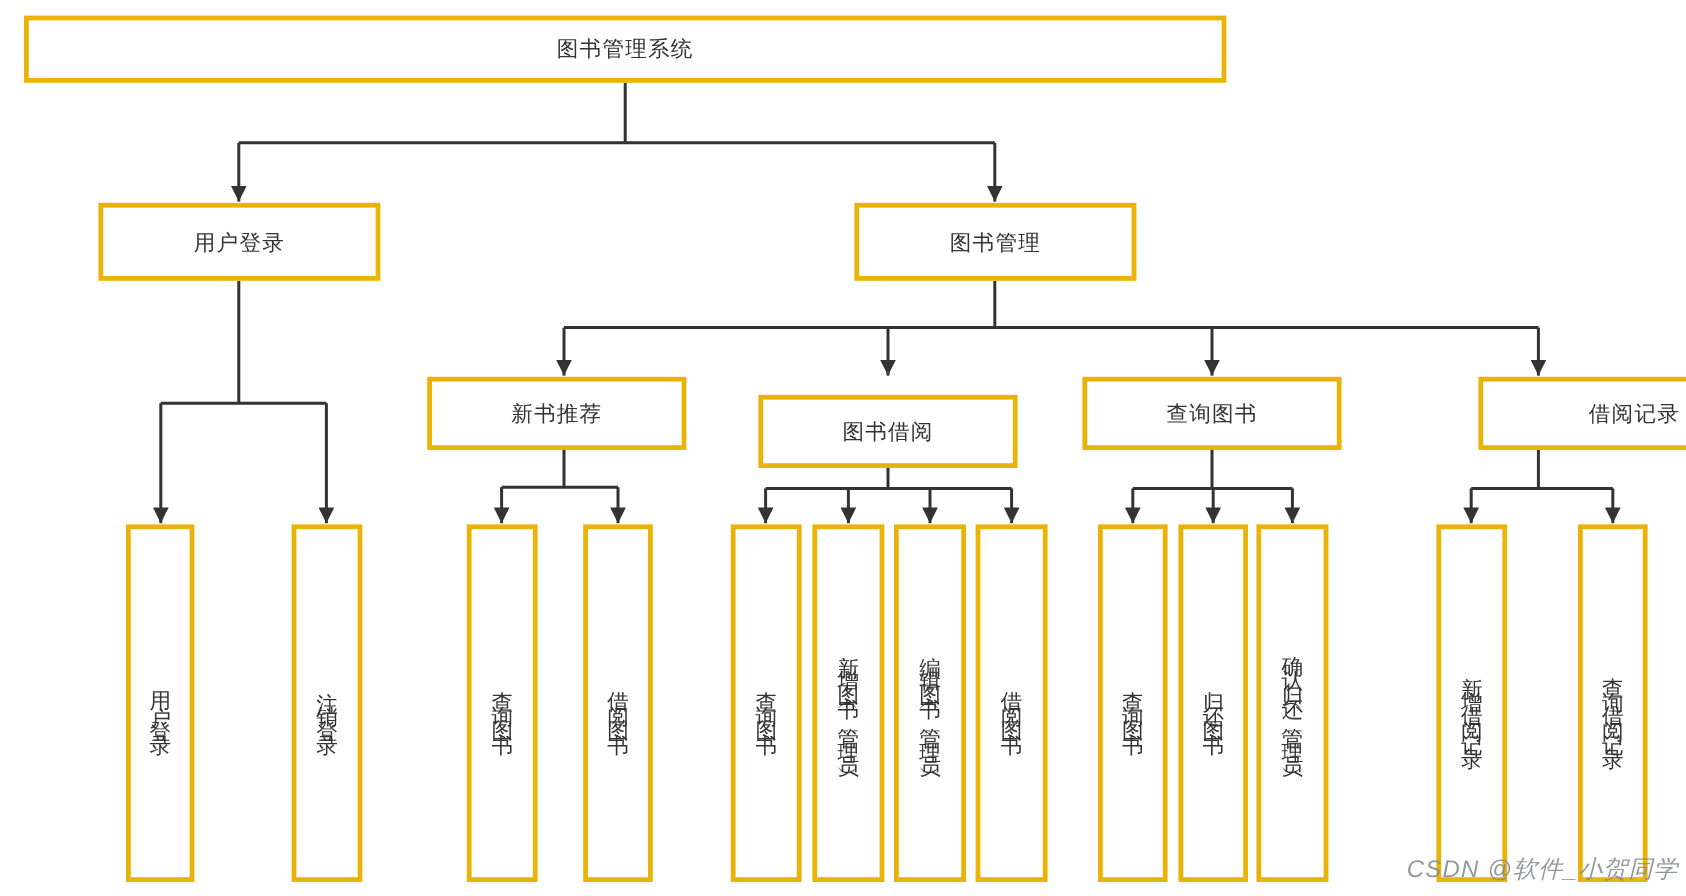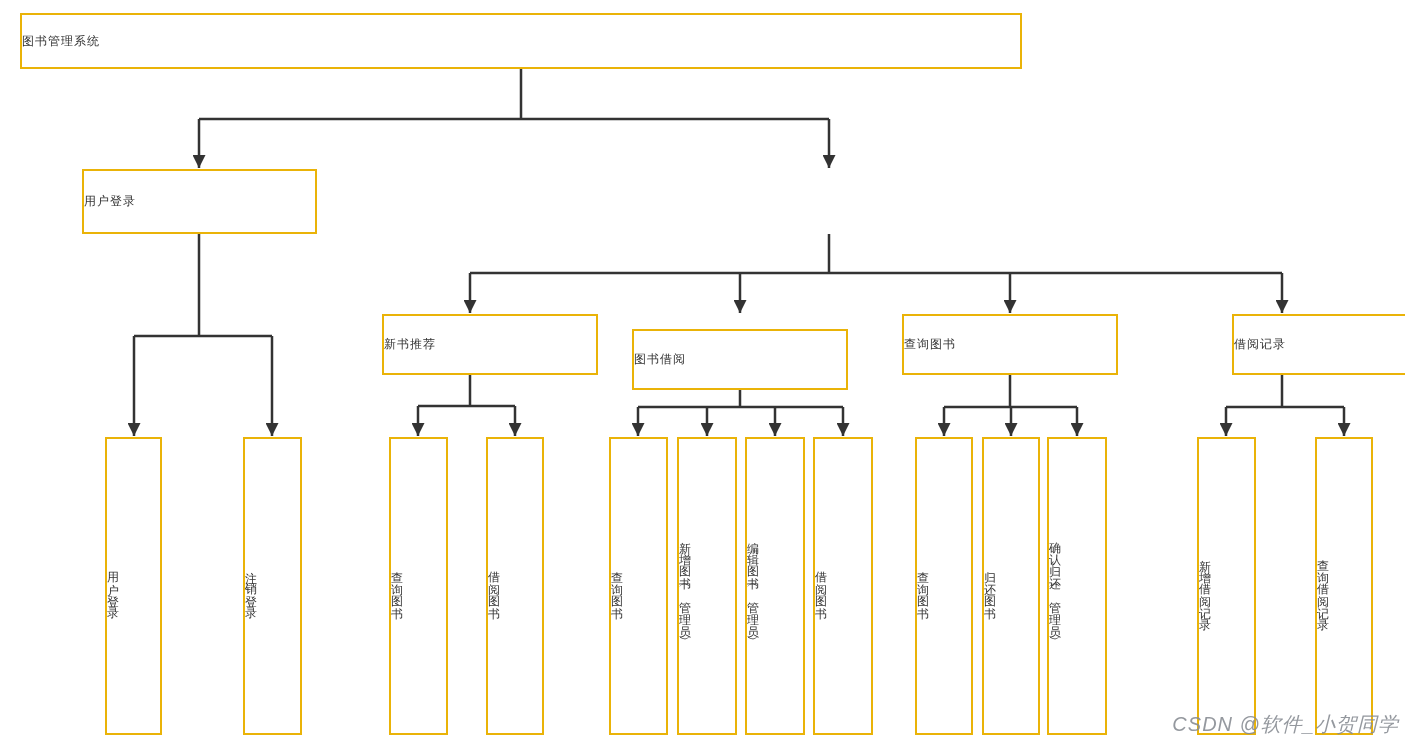--- a/index.html
+++ b/index.html
@@ -14,44 +14,44 @@
   }
   #connectors {
     position: absolute;
     left: 0; top: 0;
     width: 1405px; height: 747px;
     pointer-events: none;
   }
   .box {
     position: absolute;
     box-sizing: border-box;
-    border: 2px solid #eab308;
+    border: 4px solid #eab308;
     background: #ffffff;
     display: flex;
     align-items: center;
-    justify-content: flex-start;
-    font-size: 12px;
+    justify-content: center;
+    font-size: 18px;
     color: #333333;
   }
   .hbox span { letter-spacing: 1px; white-space: nowrap; }
   .vbox span {
     writing-mode: vertical-rl;
     text-orientation: mixed;
     letter-spacing: 12px;
     white-space: nowrap;
     line-height: 1;
   }
   
   .n-root { left: 20px;  top: 13px;  width: 1002px; height: 56px; }
   
   .n-l2a  { left: 82px;  top: 169px; width: 235px; height: 65px; }
   .n-l2b  { left: 712px; top: 169px; width: 235px; height: 65px; }
   
   .n-l3   { top: 314px; height: 61px; width: 216px; }
-  .n-l3a  { left: 382px; }
+  .n-l3a  { left: 356px; }
   .n-l3b  { left: 632px; margin-top: 15px; }
   .n-l3c  { left: 902px; }
   .n-l3d  { left: 1232px; width: 260px; }
   
   .leaf   { top: 437px; height: 298px; }
   .lf-u1  { left: 105px;  width: 57px; }
   .lf-u2  { left: 243px;  width: 59px; }
   .lf-n1  { left: 389px;  width: 59px; }
   .lf-n2  { left: 486px;  width: 58px; }
   .lf-b1  { left: 609px;  width: 59px; }
@@ -123,20 +123,23 @@
     </g>
   </svg>
 
   <div class="box hbox n-root">
     <span>图书管理系统</span>
   </div>
 
   <div class="box hbox n-l2a">
     <span>用户登录</span>
   </div>
+  <div class="box hbox n-l2b">
+    <span>图书管理</span>
+  </div>
 
   <div class="box hbox n-l3 n-l3a">
     <span>新书推荐</span>
   </div>
   <div class="box hbox n-l3 n-l3b">
     <span>图书借阅</span>
   </div>
   <div class="box hbox n-l3 n-l3c">
     <span>查询图书</span>
   </div>

